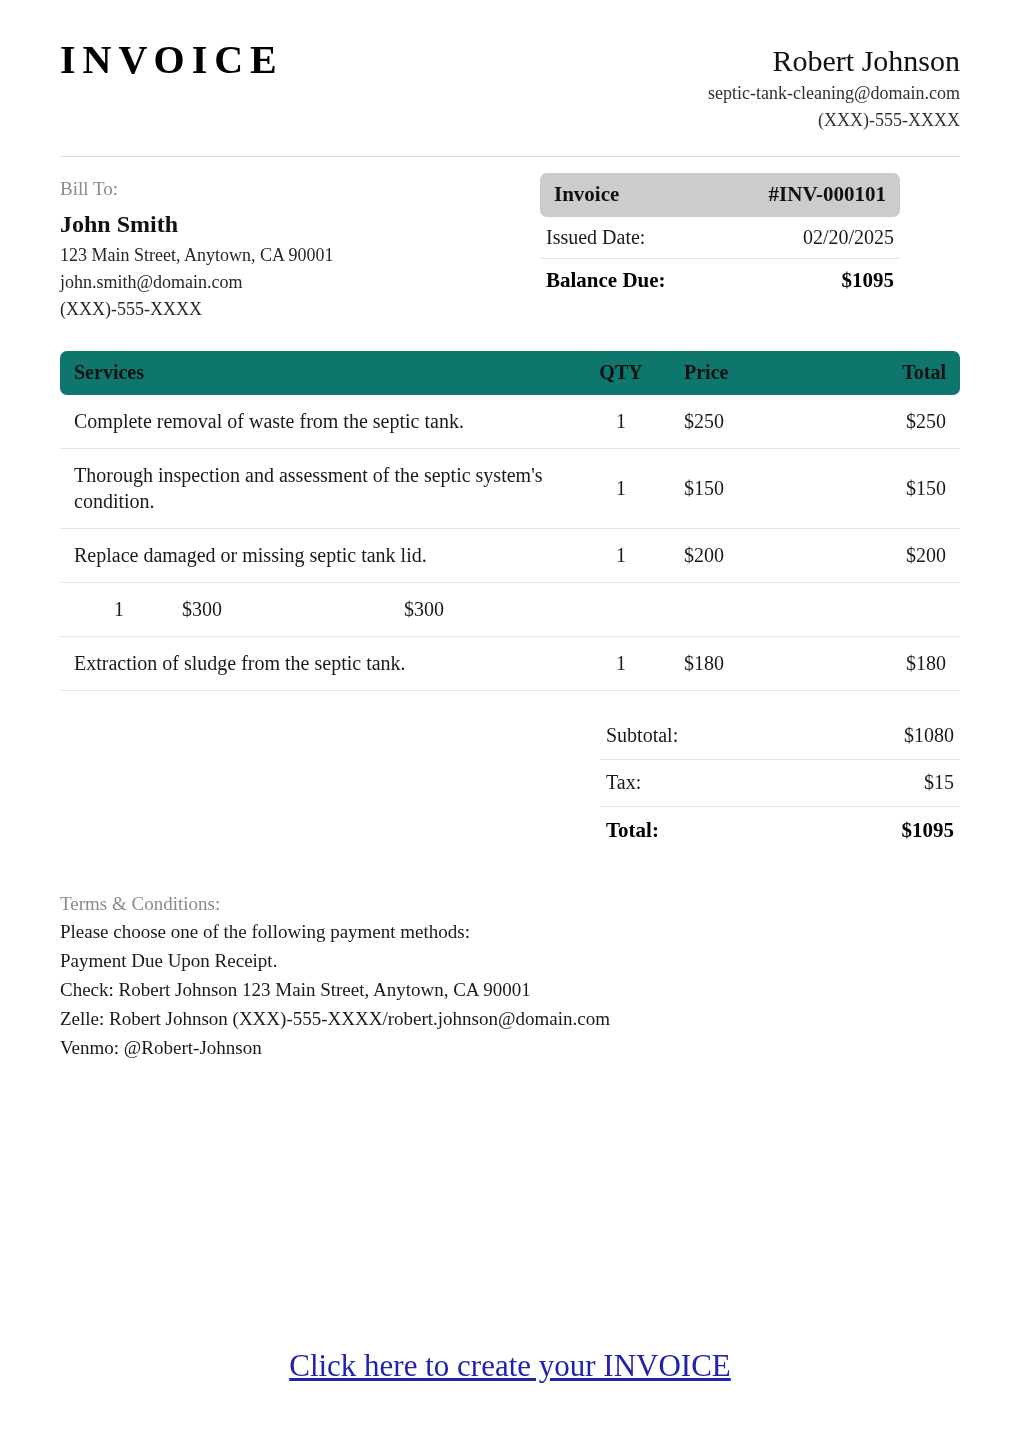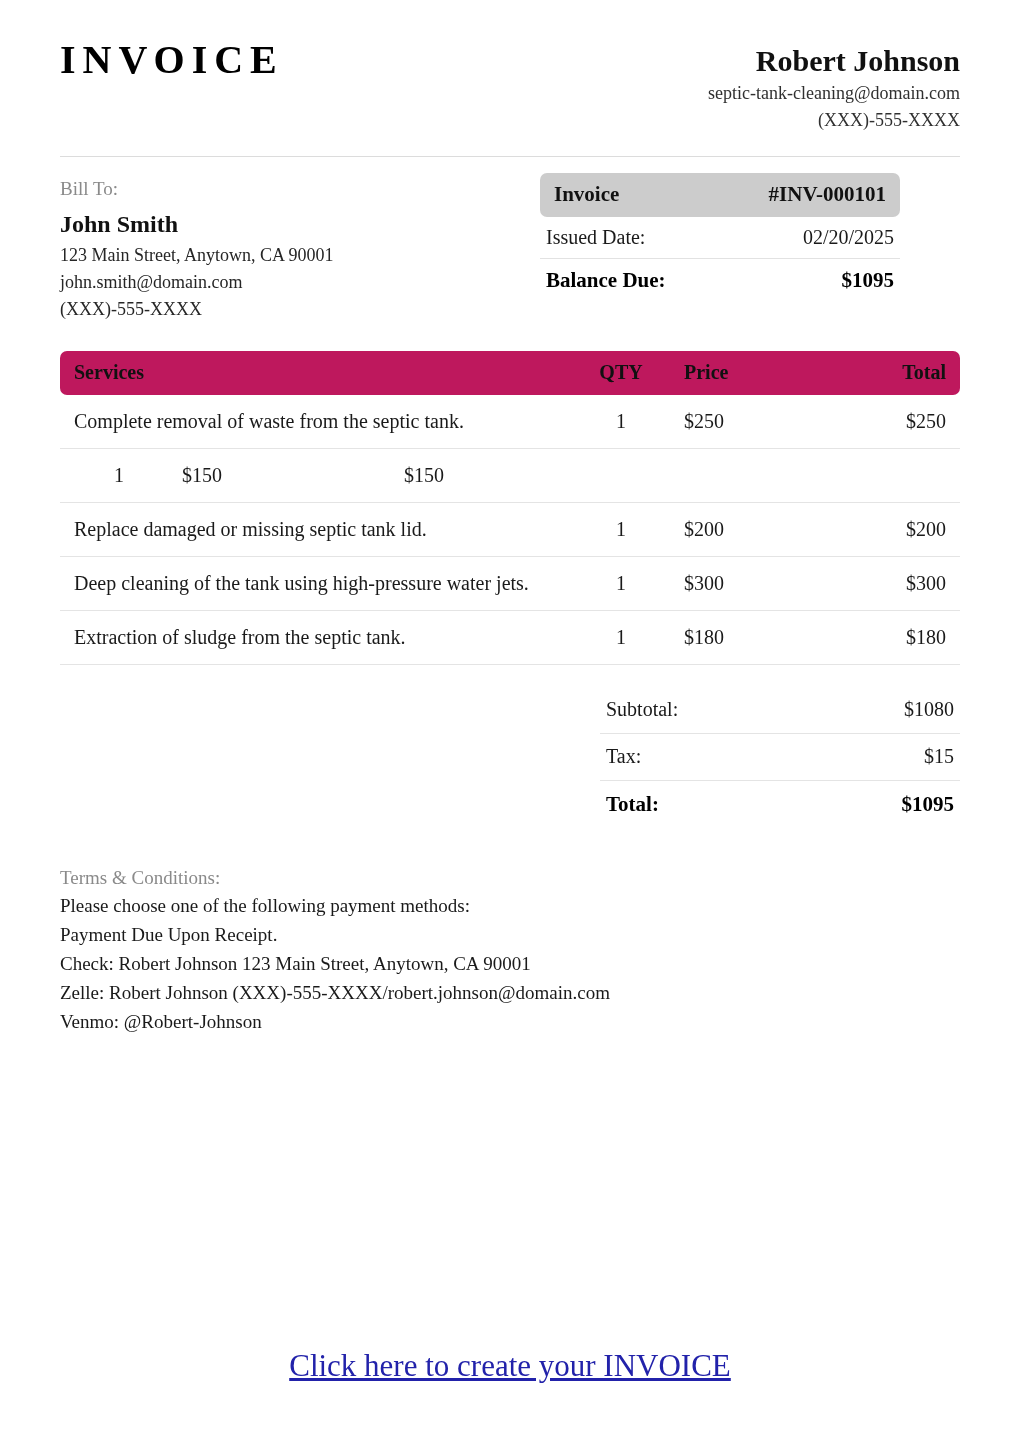--- a/index.html
+++ b/index.html
@@ -36,21 +36,21 @@
     color: #000;
     line-height: 1.2;
     margin: 0;
   }
   .issuer {
     text-align: right;
     padding-top: 6px;
   }
   .issuer-name {
     font-size: 30px;
-    font-weight: bold;
+    font-weight: normal;
     color: #111;
     line-height: 1.25;
   }
   .issuer-line {
     font-size: 18px;
     color: #303030;
     line-height: 1.5;
   }
   .rule {
     border: 0;
@@ -127,21 +127,21 @@
     color: #000;
   }
 
   
   .table {
     margin-top: 28px;
     width: 900px;
   }
   .thead {
     display: flex;
-    background: #be185d;
+    background: #0f766e;
     border-radius: 7px;
     padding: 10px 14px 11px 14px;
     box-sizing: border-box;
   }
   .thead .c, .trow .c {
     font-size: 20px;
   }
   .thead .c {
     font-weight: bold;
     color: #111;
@@ -275,34 +275,34 @@
     </div>
 
     <div class="trow">
       <span class="c c-desc">Complete removal of waste from the septic tank.</span>
       <span class="c c-qty">1</span>
       <span class="c c-price">$250</span>
       <span class="c c-total">$250</span>
     </div>
 
     <div class="trow">
+      <span class="c c-desc">Thorough inspection and assessment of the septic system's condition.</span>
       <span class="c c-qty">1</span>
       <span class="c c-price">$150</span>
       <span class="c c-total">$150</span>
     </div>
 
     <div class="trow">
       <span class="c c-desc">Replace damaged or missing septic tank lid.</span>
       <span class="c c-qty">1</span>
       <span class="c c-price">$200</span>
       <span class="c c-total">$200</span>
     </div>
 
     <div class="trow">
-      <span class="c c-desc">Deep cleaning of the tank using high-pressure water jets.</span>
       <span class="c c-qty">1</span>
       <span class="c c-price">$300</span>
       <span class="c c-total">$300</span>
     </div>
 
     <div class="trow">
       <span class="c c-desc">Extraction of sludge from the septic tank.</span>
       <span class="c c-qty">1</span>
       <span class="c c-price">$180</span>
       <span class="c c-total">$180</span>

